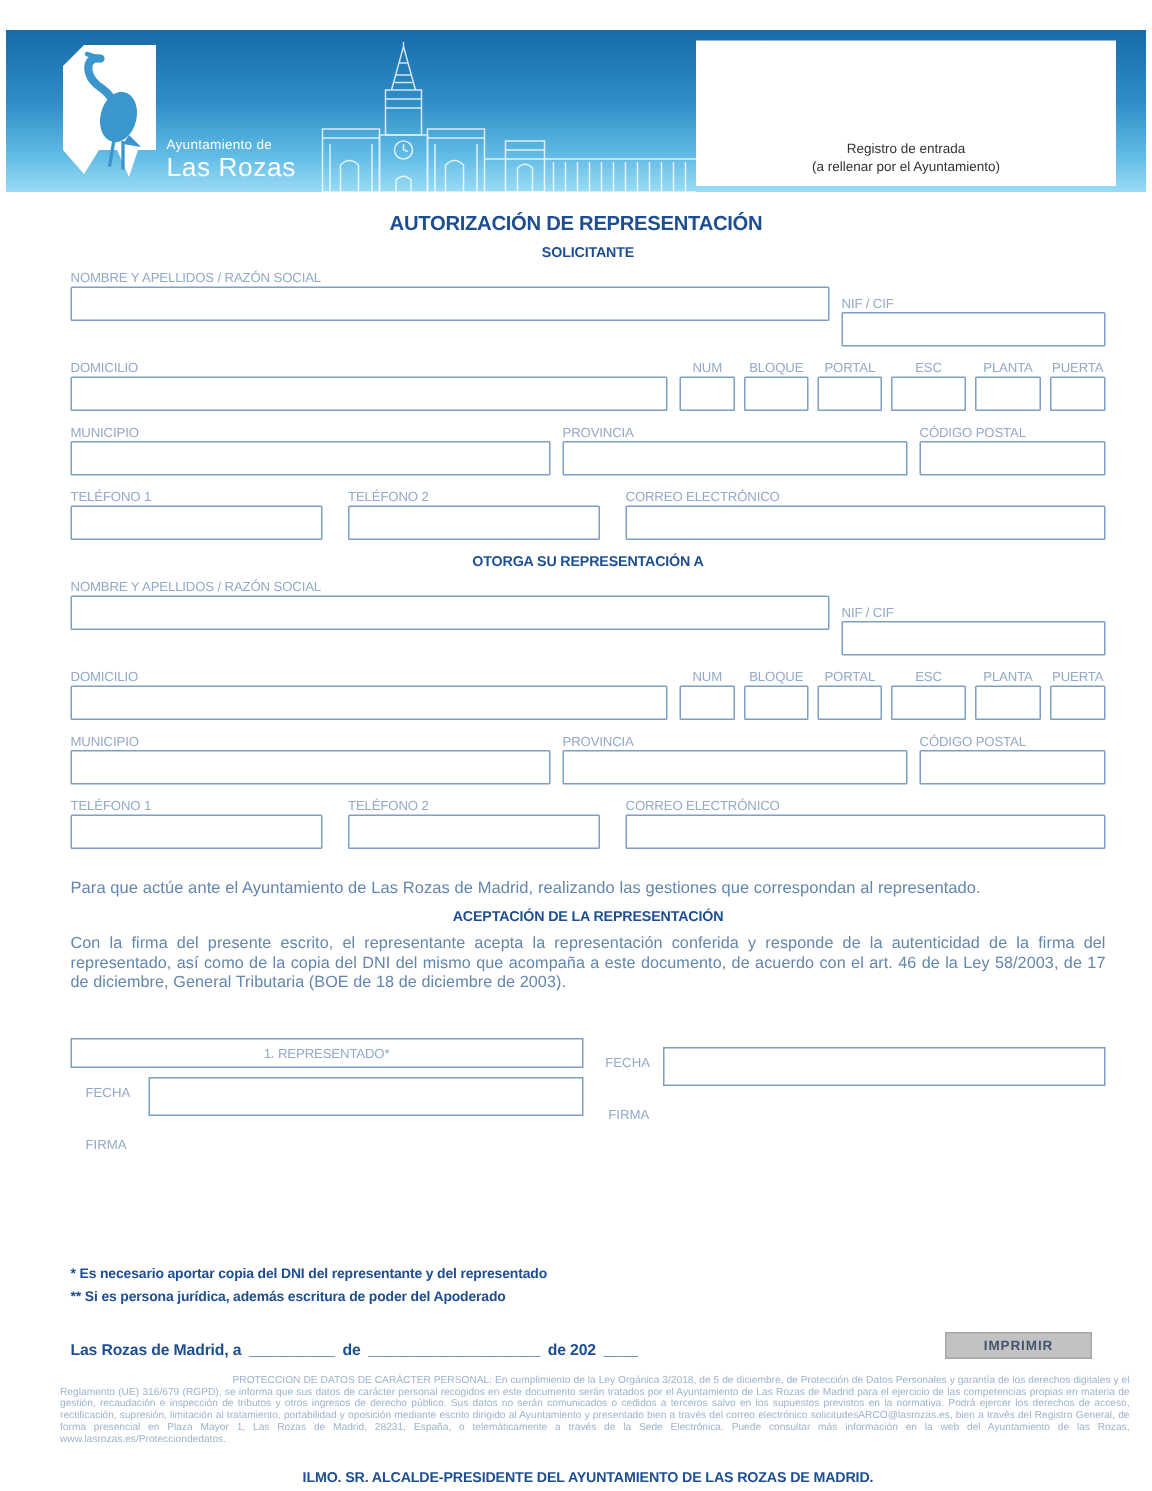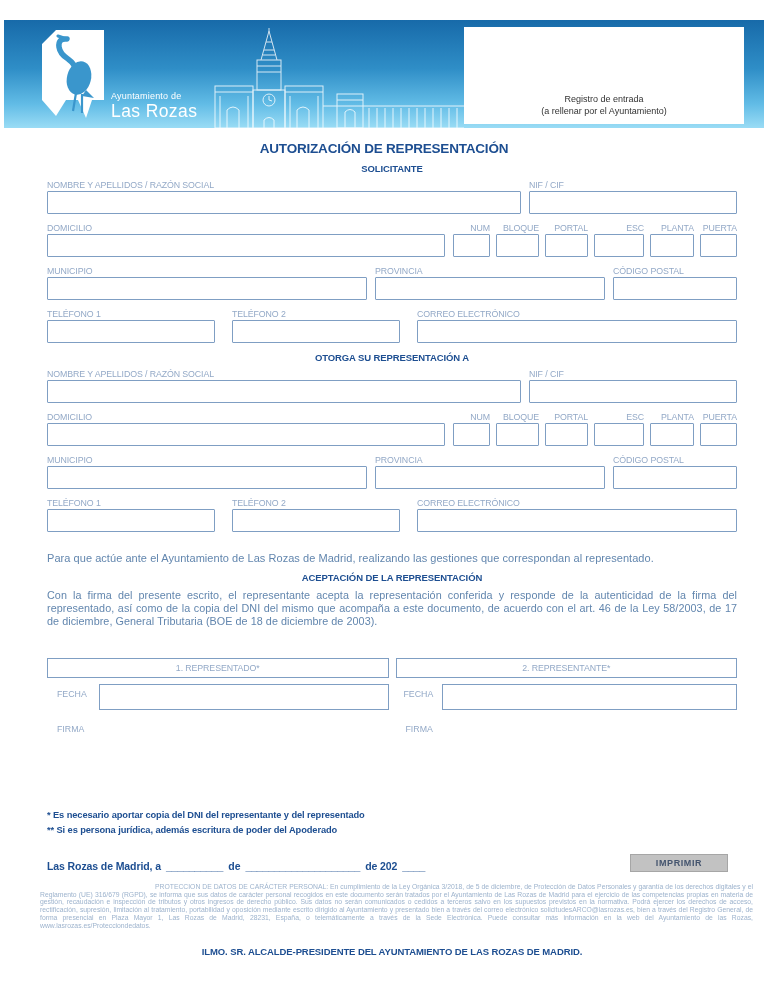--- a/index.html
+++ b/index.html
@@ -36,25 +36,25 @@
   
   .content{padding:0 31px 0 47px;}
 
   
   .fsection{margin-top:6px;}
   .row{display:flex;gap:8px;margin-bottom:9px;}
   .row.telrow{gap:17px;}
   .fg{display:flex;flex-direction:column;}
   .fg .lab{font-size:8.8px;line-height:10px;color:var(--label);margin-bottom:1px;
     white-space:nowrap;letter-spacing:-.1px;}
-  .fg.center .lab{text-align:right;}
+  .fg.center .lab{text-align:center;}
   .fbox{height:23px;width:100%;border:1.5px solid var(--border);background:#fff;
     border-radius:1px;padding:0 4px;font:10px "Liberation Sans",sans-serif;color:var(--navy);outline:none;}
   .grow{flex:1;}
-  .w-nif{width:208px;}
+  .w-nif{width:176px;margin-top:17px;}
   .w-num{width:37px;}.w-bloque{width:43px;}.w-portal{width:43px;}
   .w-esc{width:50px;}.w-planta{width:44px;}.w-puerta{width:37px;}
   .w-prov{width:230px;}.w-cp{width:124px;}
   .w-tel{width:168px;}
   .minirow{display:flex;gap:6px;}
 
   
   .purpose{margin-top:20px;font-size:11px;color:var(--para);letter-spacing:.05px;}
   .acept-par{margin-top:6px;font-size:10.8px;line-height:13px;color:var(--para);
     text-align:justify;letter-spacing:.05px;}
@@ -310,21 +310,20 @@
     <div class="sig-col">
       <div class="sig-head">1. REPRESENTADO*</div>
       <div class="fecha-row">
         <div class="lab">FECHA</div>
         <input class="fecha-box" type="text" style="">
       </div>
       <div class="firma-lab">FIRMA</div>
       <div class="sig-space"></div>
     </div>
     <div class="sig-col">
-      <div class="sig-head">2. REPRESENTANTE*</div>
       <div class="fecha-row right">
         <div class="lab">FECHA</div>
         <input class="fecha-box" type="text" style="">
       </div>
       <div class="firma-lab">FIRMA</div>
       <div class="sig-space"></div>
     </div>
   </div>
 
   <div class="footnote">* Es necesario aportar copia del DNI del representante y del representado</div>

